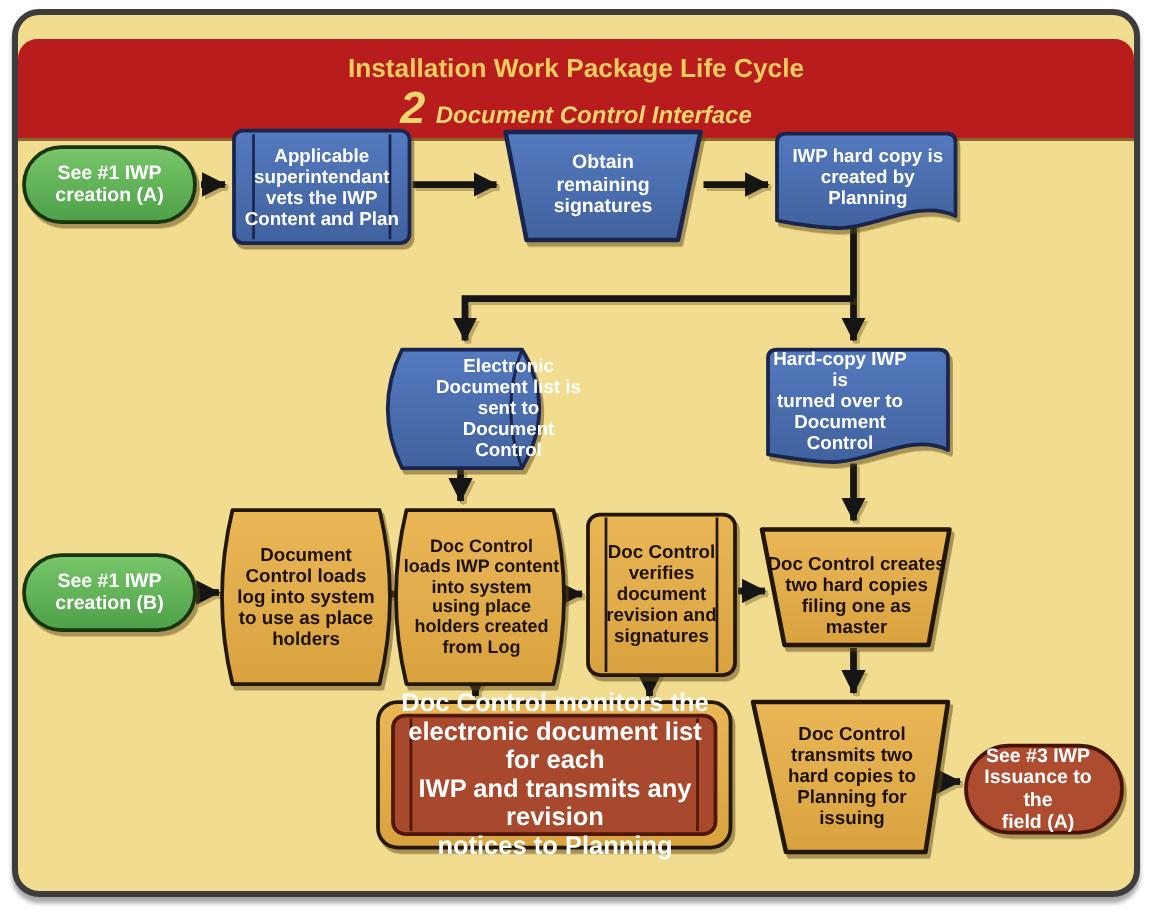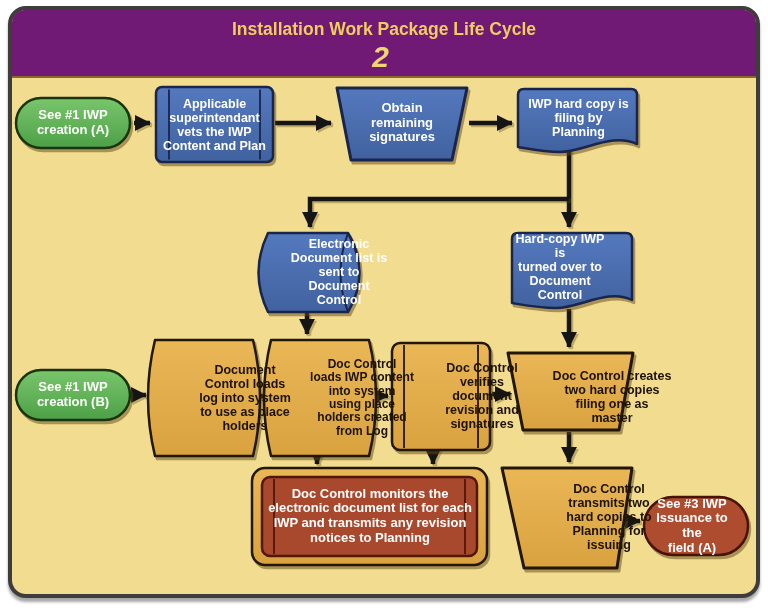--- a/index.html
+++ b/index.html
@@ -1,43 +1,44 @@
 <!DOCTYPE html>
 <html><head>
 <meta charset="utf-8">
 <style>
   html,body{margin:0;padding:0;background:#ffffff;}
   .stage{position:relative;width:768px;height:610px;font-family:"Liberation Sans",sans-serif;overflow:hidden;}
   .panel{position:absolute;left:8px;top:6px;width:744px;height:584px;background:#f2dc90;
          border:4px solid #3e3d3b;border-radius:18px;box-shadow:0 4px 3px rgba(0,0,0,.35);}
-  .hdr{position:absolute;left:0;top:0;width:100%;height:68px;background:#701a75;
+  .hdr{position:absolute;left:0;top:16px;width:100%;height:68px;background:#b91c1c;
        border-radius:13px 13px 0 0;border-bottom:2px solid #8a672c;box-sizing:border-box;}
   .hdr-title{position:absolute;left:0;top:9px;width:100%;text-align:center;
              font-size:17.5px;font-weight:bold;color:#f1cd5f;}
   .hdr-sub{position:absolute;left:0;top:30px;width:100%;display:flex;align-items:baseline;
            justify-content:center;color:#f1d570;font-style:italic;font-weight:bold;}
   .hdr-num{font-size:30px;margin-right:7px;}
   .hdr-name{font-size:16px;}
   svg.flow{position:absolute;left:0;top:0;pointer-events:none;}
   .sh{filter:drop-shadow(2.5px 3px 0 rgba(95,74,24,.5));}
   .ar{stroke:#151515;stroke-width:4.5;fill:none;filter:drop-shadow(2px 2px 0 rgba(95,74,24,.35));}
   .lbl{position:absolute;display:flex;align-items:center;justify-content:center;text-align:center;
        font-weight:bold;line-height:1.12;white-space:pre-line;color:#ffffff;}
-  .dark{color:#1d1205;margin-left:41px;}
+  .dark{color:#1d1205;}
 </style>
 </head>
 <body>
 
 <div class="stage">
 
   <div class="panel">
     <div class="hdr">
       <div class="hdr-title">Installation Work Package Life Cycle</div>
       <div class="hdr-sub">
         <span class="hdr-num">2</span>
+        <span class="hdr-name">Document Control Interface</span>
       </div>
     </div>
   </div>
 
   <svg class="flow" width="768" height="610" viewBox="0 0 768 610">
     <defs>
       <linearGradient id="gGreen" x1="0" y1="0" x2="0" y2="1">
         <stop offset="0" stop-color="#79c66b"></stop>
           <stop offset="1" stop-color="#4da047"></stop>
       </linearGradient>
@@ -119,21 +120,21 @@
   <div class="lbl" style="left:16px;top:98px;width:114px;height:50px;font-size:13px;">See #1 IWP
 creation (A)</div>
   <div class="lbl" style="left:158px;top:89px;width:113px;height:72px;font-size:12.5px;">Applicable
 superintendant
 vets the IWP
 Content and Plan</div>
   <div class="lbl" style="left:348px;top:90px;width:108px;height:66px;font-size:13px;">Obtain
 remaining
 signatures</div>
   <div class="lbl" style="left:520px;top:92px;width:117px;height:52px;font-size:12.5px;">IWP hard copy is
-filing by
+created by
 Planning</div>
   <div class="lbl" style="left:260px;top:235px;width:102px;height:74px;font-size:12.5px;margin-left:28px;">Electronic
 Document list is
 sent to Document
 Control</div>
   <div class="lbl" style="left:514px;top:236px;width:92px;height:62px;font-size:12.5px;">Hard-copy IWP is
 turned over to
 Document Control</div>
   <div class="lbl" style="left:16px;top:370px;width:114px;height:50px;font-size:13px;">See #1 IWP
 creation (B)</div>
@@ -150,21 +151,21 @@
 from Log</div>
   <div class="lbl dark" style="left:400px;top:346px;width:82px;height:100px;font-size:12.5px;">Doc Control
 verifies
 document
 revision and
 signatures</div>
   <div class="lbl dark" style="left:508px;top:355px;width:126px;height:84px;font-size:12.5px;">Doc Control creates
 two hard copies
 filing one as
 master</div>
-  <div class="lbl" style="left:266px;top:478px;width:208px;height:76px;font-size:13px;">Doc Control monitors the
+  <div class="lbl" style="left:266px;top:478px;width:208px;height:76px;font-size:17px;">Doc Control monitors the
 electronic document list for each
 IWP and transmits any revision
 notices to Planning</div>
   <div class="lbl dark" style="left:512px;top:470px;width:112px;height:94px;font-size:12.5px;">Doc Control
 transmits two
 hard copies to
 Planning for
 issuing</div>
   <div class="lbl" style="left:646px;top:497px;width:92px;height:58px;font-size:13px;">See #3 IWP
 Issuance to the

